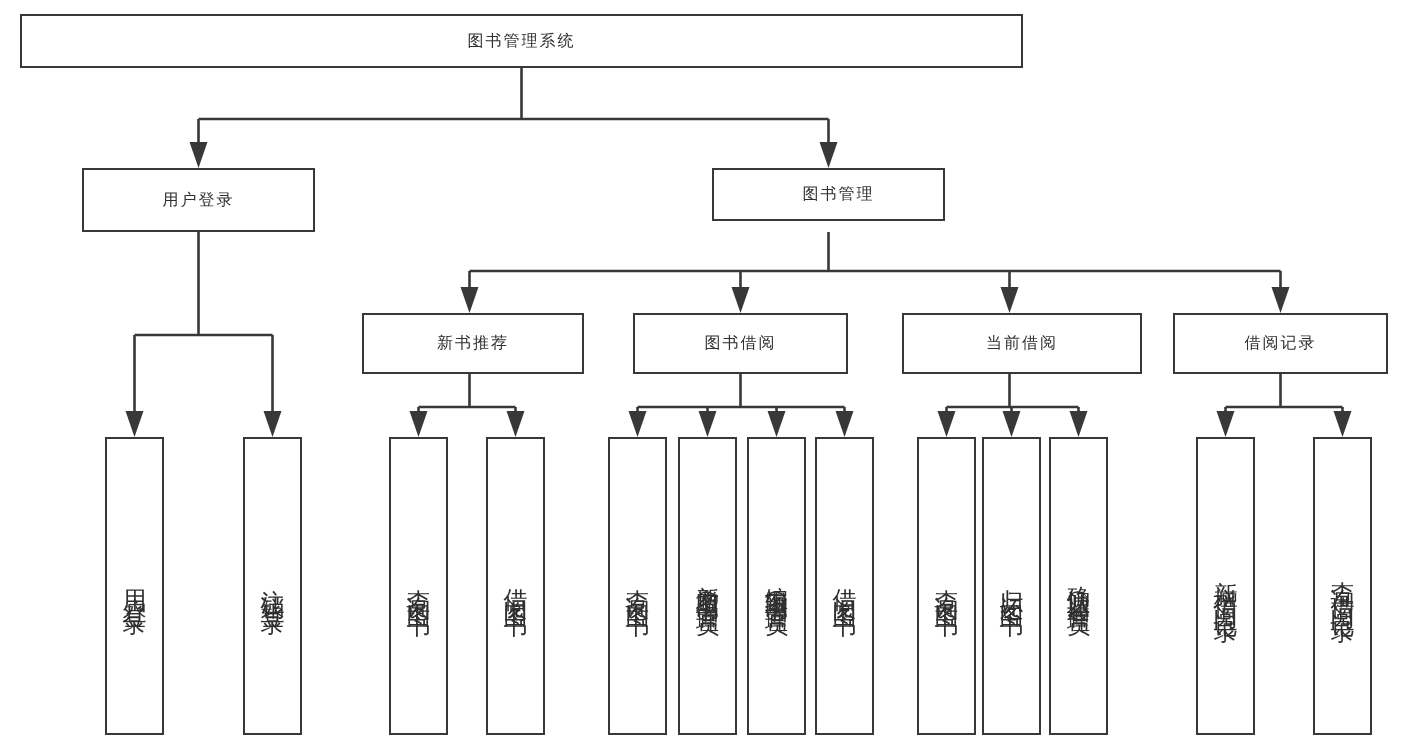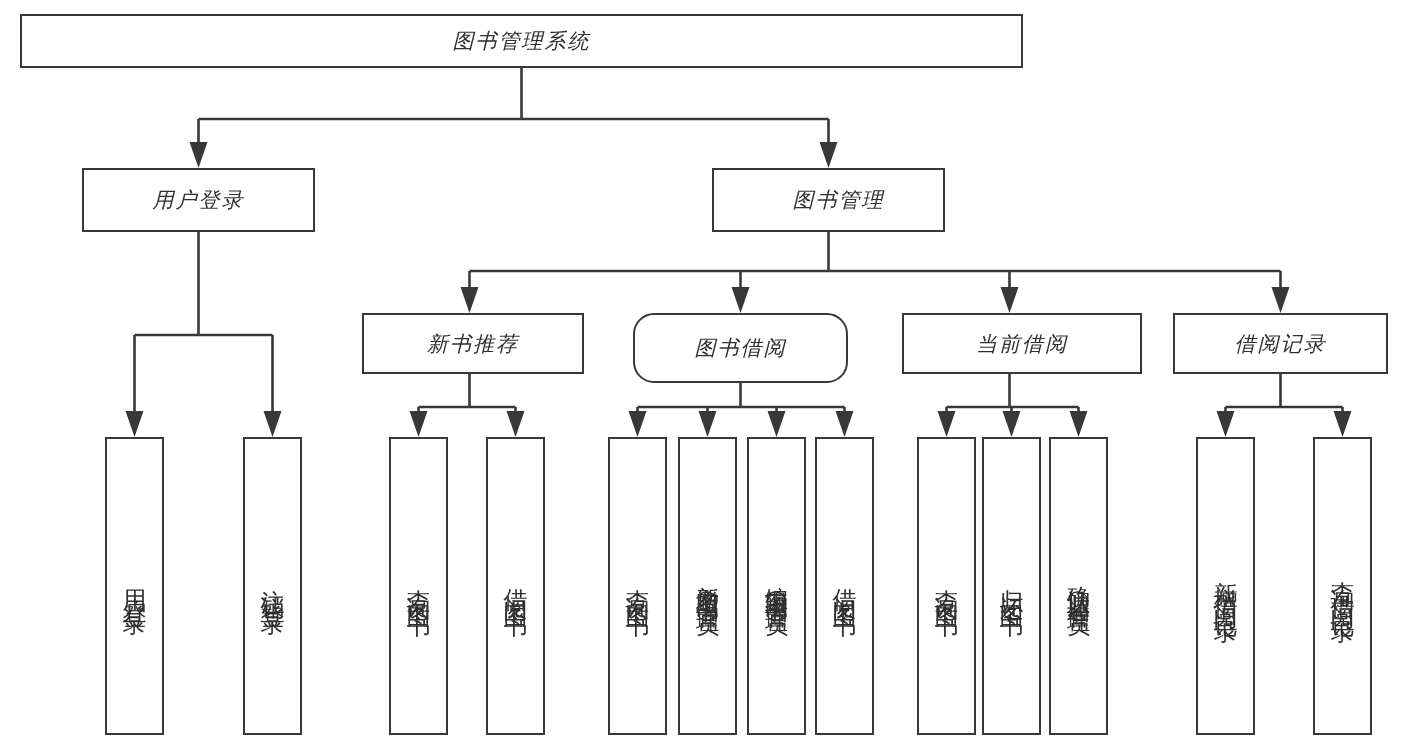--- a/index.html
+++ b/index.html
@@ -22,24 +22,23 @@
   #wires path { stroke: var(--line); stroke-width: 2.6; fill: none; }
   #wires polygon { fill: var(--line); stroke: none; }
   .hbox {
     position: absolute;
     box-sizing: border-box;
     border: 2px solid var(--line);
     background: var(--bg);
     display: flex;
     align-items: center;
     justify-content: center;
-    font-size: 21px;
+    font-size: 16px;
     letter-spacing: 2px;
     white-space: nowrap;
-    font-style: italic;
   }
   .vbox {
     position: absolute;
     box-sizing: border-box;
     top: 437px;
     width: 59px;
     height: 298px;
     border: 2px solid var(--line);
     background: var(--bg);
     display: flex;
@@ -115,24 +114,24 @@
     <g>
       <path d="M1280.5 374 L1280.5 407 M1225.5 407 L1342.5 407 M1225.5 407 L1225.5 417 M1342.5 407 L1342.5 417"></path>
       <polygon points="1216.5,411 1234.5,411 1225.5,437"></polygon>
       <polygon points="1333.5,411 1351.5,411 1342.5,437"></polygon>
     </g>
   </svg>
 
   <div class="hbox" style="left:20px; top:14px; width:1003px; height:54px;">图书管理系统</div>
 
   <div class="hbox" style="left:82px; top:168px; width:233px; height:64px;">用户登录</div>
-  <div class="hbox" style="left:712px; top:168px; width:233px; height:64px;padding-left:20px;">图书管理</div>
+  <div class="hbox" style="left:712px; top:168px; width:233px; height:53px;padding-left:20px;">图书管理</div>
 
   <div class="hbox" style="left:362px; top:313px; width:222px; height:61px;">新书推荐</div>
-  <div class="hbox" style="left:633px; top:313px; width:215px; height:70px;border-radius:21px;">图书借阅</div>
+  <div class="hbox" style="left:633px; top:313px; width:215px; height:61px;">图书借阅</div>
   <div class="hbox" style="left:902px; top:313px; width:240px; height:61px;">当前借阅</div>
   <div class="hbox" style="left:1173px; top:313px; width:215px; height:61px;">借阅记录</div>
 
   <div class="vbox" style="left:105px;">用户登录</div>
   <div class="vbox" style="left:243px;">注销登录</div>
 
   <div class="vbox" style="left:389px;">查询图书</div>
   <div class="vbox" style="left:486px;">借阅图书</div>
 
   <div class="vbox" style="left:608px;">查询图书</div>

